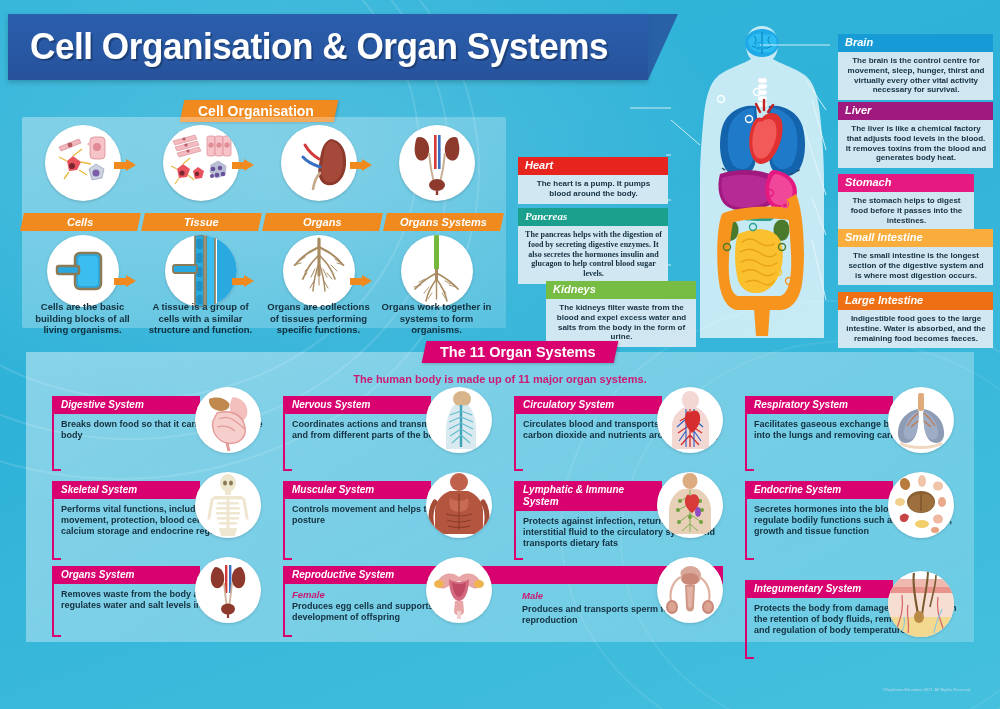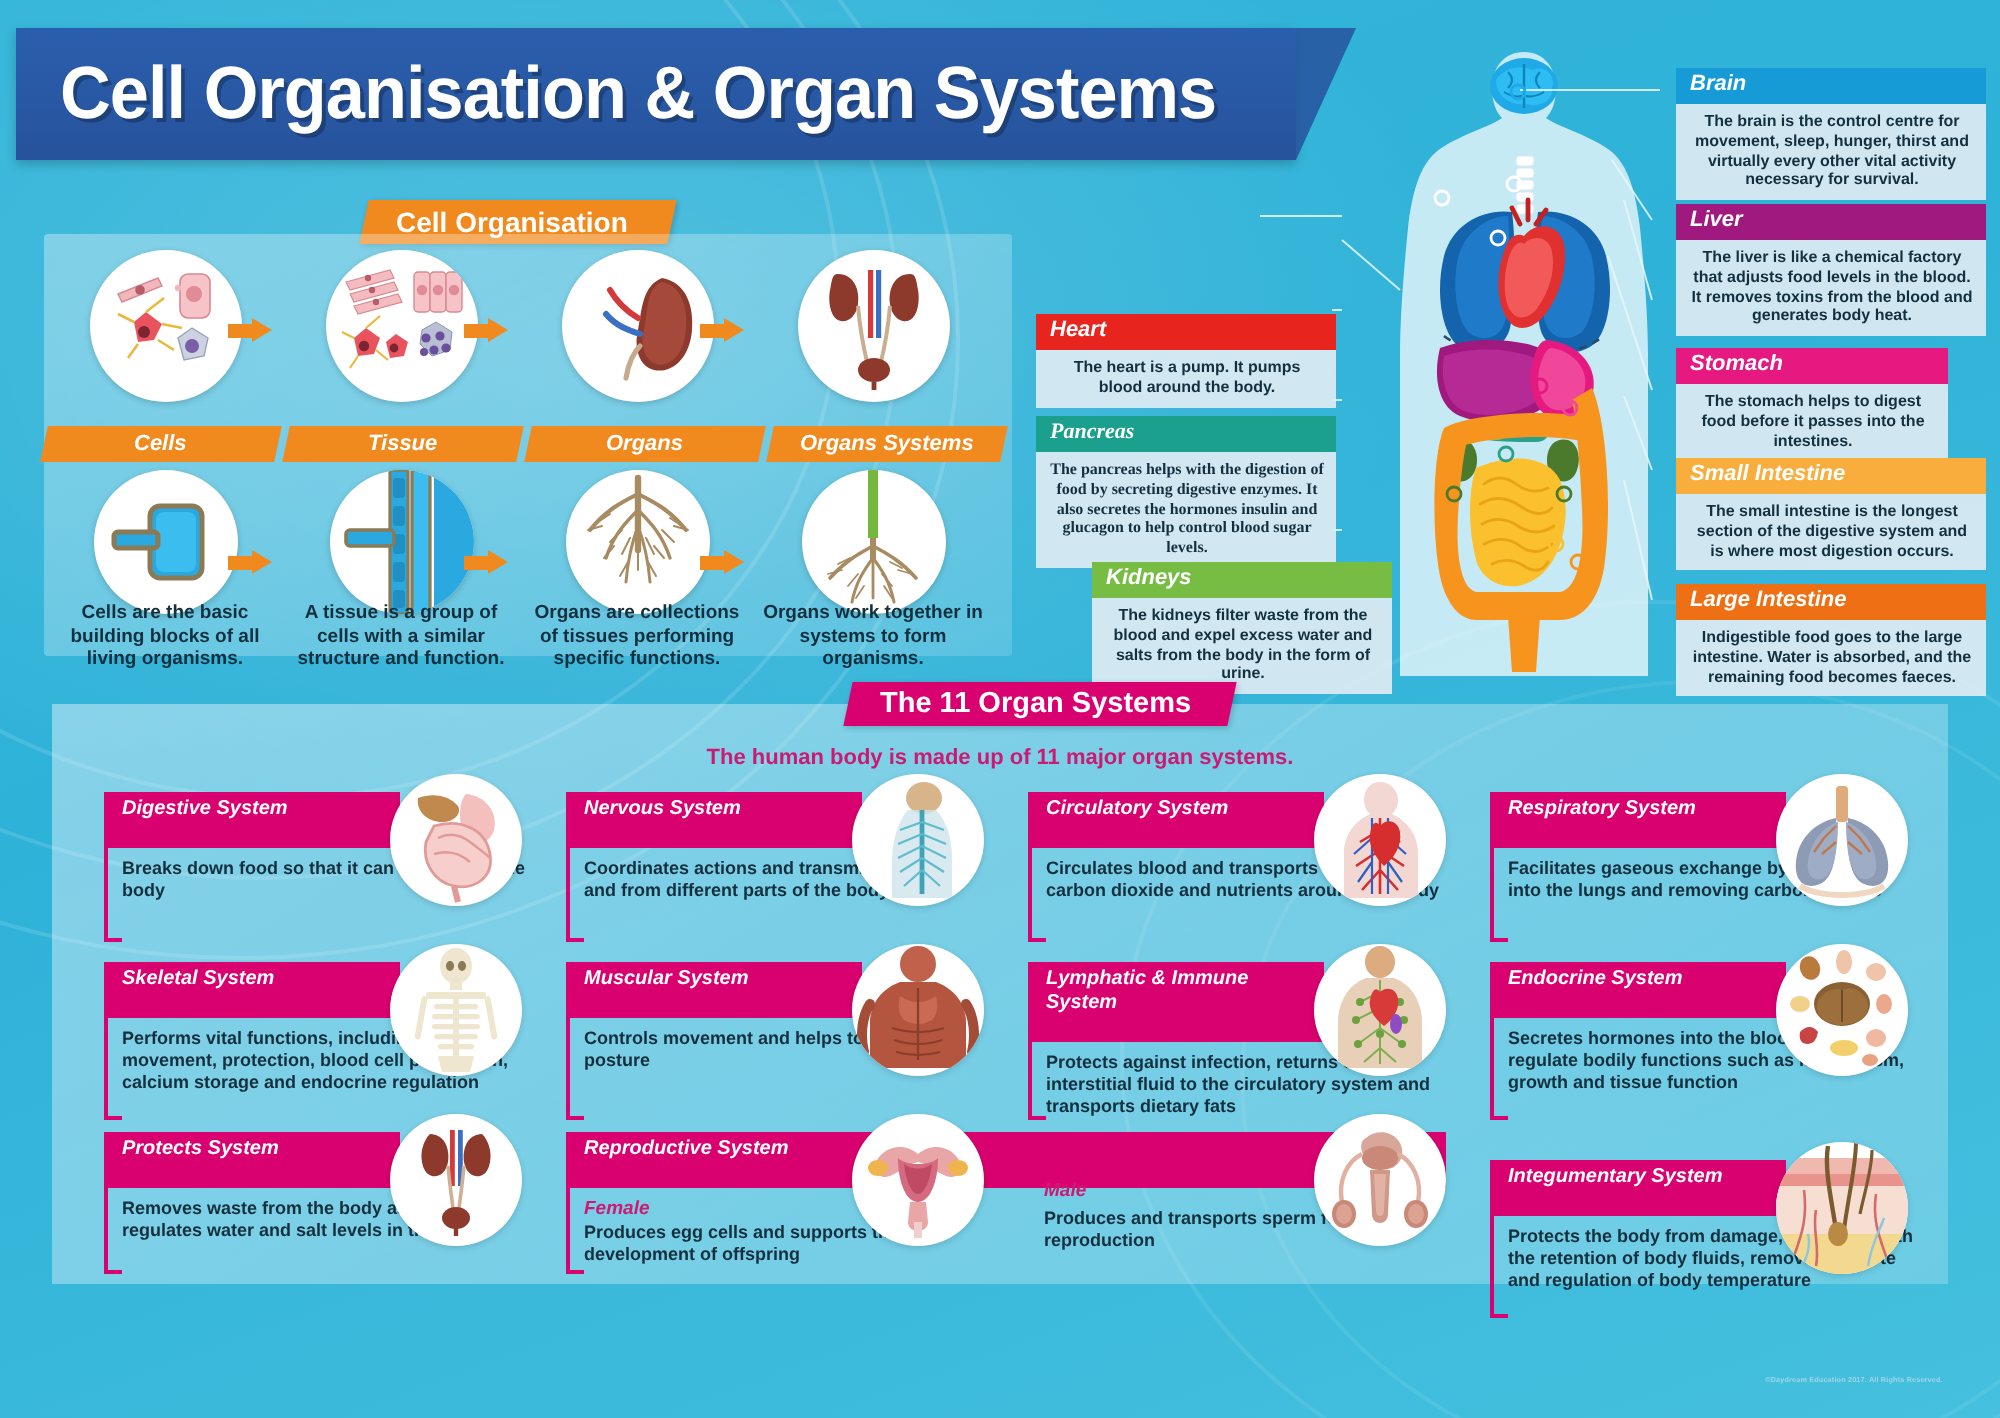--- a/index.html
+++ b/index.html
@@ -130,21 +130,21 @@
     position: absolute; left: 26px; top: 352px; width: 948px; height: 290px;
     background: linear-gradient(150deg, rgba(255,255,255,0.42), rgba(255,255,255,0.22));
   }
   #systems-sub {
     position: absolute; left: 0; top: 21px; width: 948px; text-align: center;
     color: #cc1a72; font-size: 11px; font-weight: bold;
   }
   .syscard { position: absolute; width: 218px; }
   .syscard .sc-head {
     background: #d9006f; color: #fff; font-size: 10px; font-style: italic;
-    font-weight: bold; padding: 3px 8px 13px 9px; width: 148px; line-height: 12px;
+    font-weight: bold; padding: 3px 8px 3px 9px; width: 148px; line-height: 12px;
   }
   .syscard.wide .sc-head { width: 440px; }
   .syscard .sc-body {
     font-size: 9px; line-height: 11px; color: #14303f; font-weight: bold;
     padding: 5px 4px 0 9px;
   }
   .syscard .sc-sub {
     color: #cc1a72; font-size: 9.5px; font-style: italic; font-weight: bold;
     padding: 5px 4px 1px 9px;
   }
@@ -704,21 +704,21 @@
           <ellipse cx="34" cy="52" rx="7" ry="4" fill="#f2cf6a"></ellipse>
           <ellipse cx="50" cy="47" rx="5" ry="4.5" fill="#f0b8a0"></ellipse>
           <ellipse cx="47" cy="58" rx="4" ry="3" fill="#e8a27f"></ellipse>
         </svg>
       </div>
     </div>
 
     <div class="syscard" style="left:26px; top:214px;">
       <div class="sc-left-rule" style="height:70px;"></div>
         <div class="sc-corner" style="top:69px;"></div>
-      <div class="sc-head">Protects System</div>
+      <div class="sc-head">Organs System</div>
       <div class="sc-body">Removes waste from the body as urine; regulates water and salt levels in the blood</div>
       <div class="sc-circle" style="left:143px; top:-9px; width:66px; height:66px;">
         <svg viewBox="0 0 66 66" width="66" height="66">
           <path d="M20 10 C27 10 30 17 29 24 C28 30 23 33 19 30 C15 27 14 16 20 10 Z" fill="#8d3a2c"></path>
           <path d="M46 10 C39 10 36 17 37 24 C38 30 43 33 47 30 C51 27 52 16 46 10 Z" fill="#8d3a2c"></path>
           <rect x="30" y="8" width="2.4" height="28" fill="#d43a3a"></rect>
           <rect x="34" y="8" width="2.4" height="28" fill="#3a6fc4"></rect>
           <path d="M29 26 C30 36 31 44 32 50" stroke="#cdb095" stroke-width="1.8" fill="none"></path>
           <path d="M37 26 C36 36 35 44 34 50" stroke="#cdb095" stroke-width="1.8" fill="none"></path>
           <ellipse cx="33" cy="52" rx="7" ry="5.5" fill="#8d3a2c"></ellipse>

